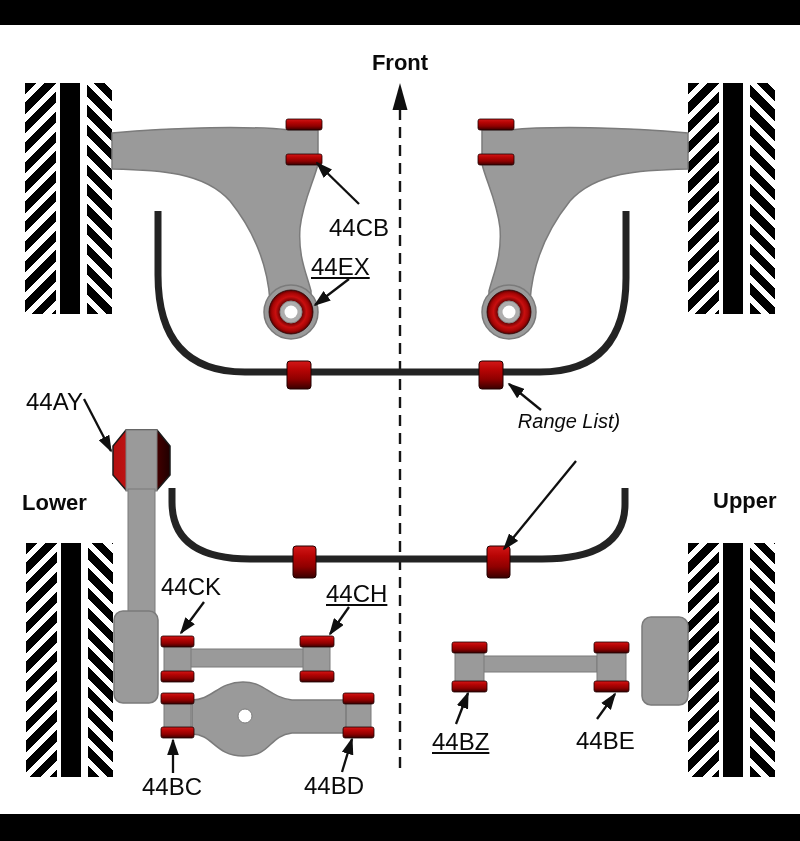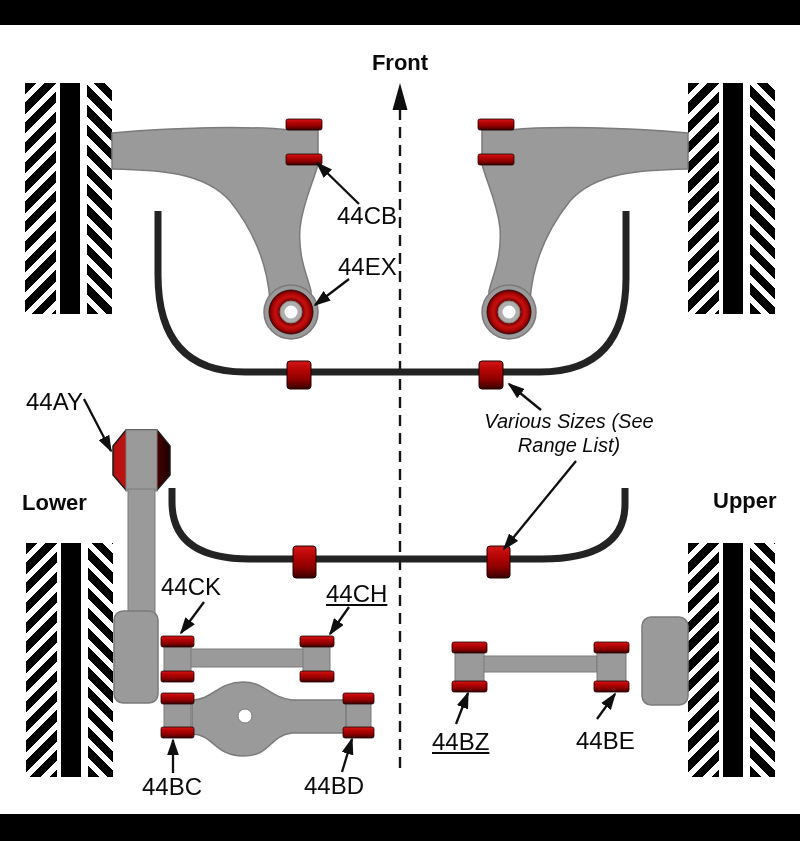--- a/index.html
+++ b/index.html
@@ -173,26 +173,25 @@
       <line x1="456" y1="724" x2="468" y2="693" marker-end="url(#ah)"></line>
       <line x1="597" y1="719" x2="615" y2="694" marker-end="url(#ah)"></line>
     </g>
   </svg>
 
   <div class="lbl lbl-bold centered" style="left:400px;top:52px;">Front</div>
   <div class="lbl lbl-bold" style="left:22px;top:492px;">Lower</div>
   <div class="lbl lbl-bold" style="left:713px;top:490px;">Upper</div>
 
   <div class="lbl lbl-note" style="left:569px;top:409px;">
-    <div>Various Sizes (See</div>
     <div>Range List)</div>
   </div>
 
-  <div class="lbl" style="left:329px;top:204px;margin-left:8px;">44CB</div>
-  <div class="lbl" style="left:338px;top:255px;">44EX</div>
+  <div class="lbl" style="left:329px;top:216px;">44CB</div>
+  <div class="lbl" style="left:311px;top:255px;text-decoration:underline;">44EX</div>
   <div class="lbl" style="left:26px;top:390px;">44AY</div>
   <div class="lbl" style="left:161px;top:575px;">44CK</div>
   <div class="lbl" style="left:326px;top:582px;text-decoration:underline;">44CH</div>
   <div class="lbl" style="left:142px;top:775px;">44BC</div>
   <div class="lbl" style="left:304px;top:774px;text-align:center;">44BD</div>
   <div class="lbl" style="left:432px;top:730px;text-decoration:underline;">44BZ</div>
   <div class="lbl" style="left:576px;top:688px;margin-top:41px;">44BE</div>
 
 </div>
 

